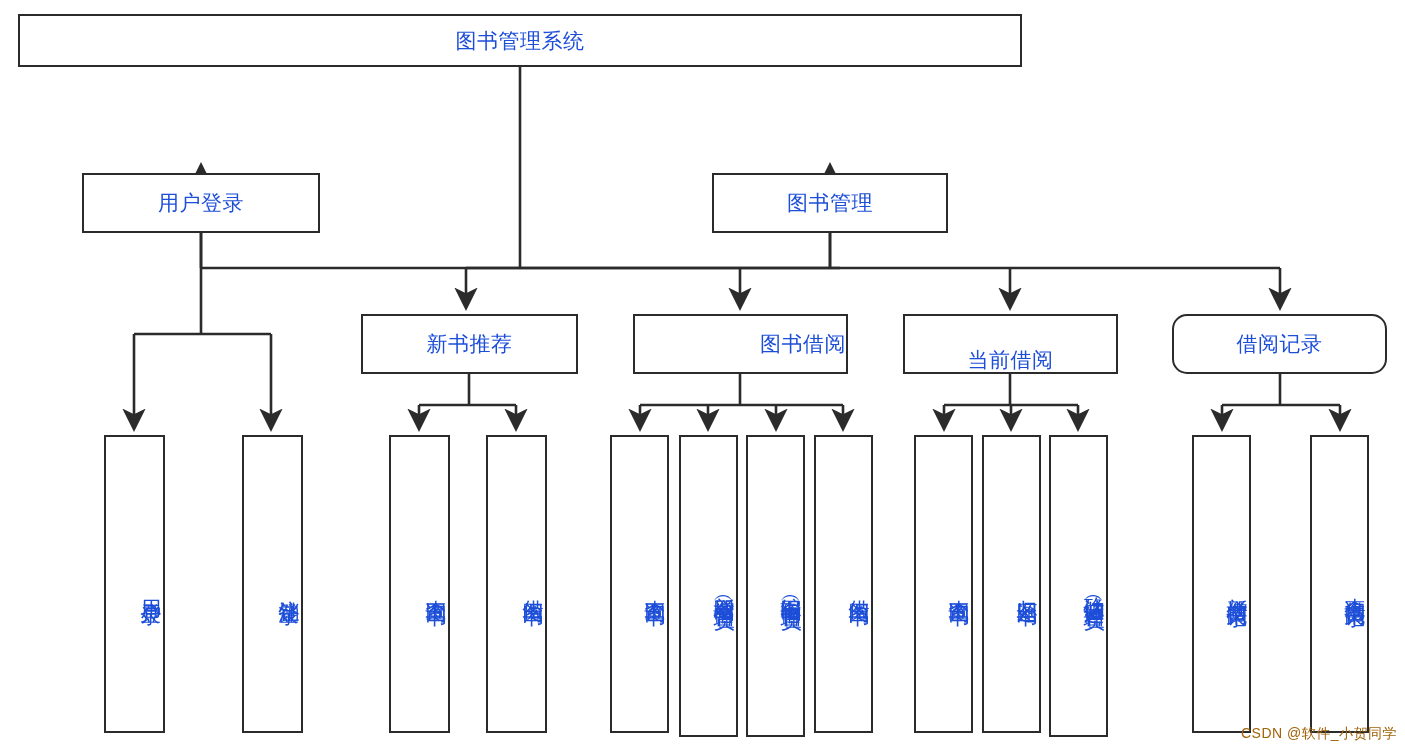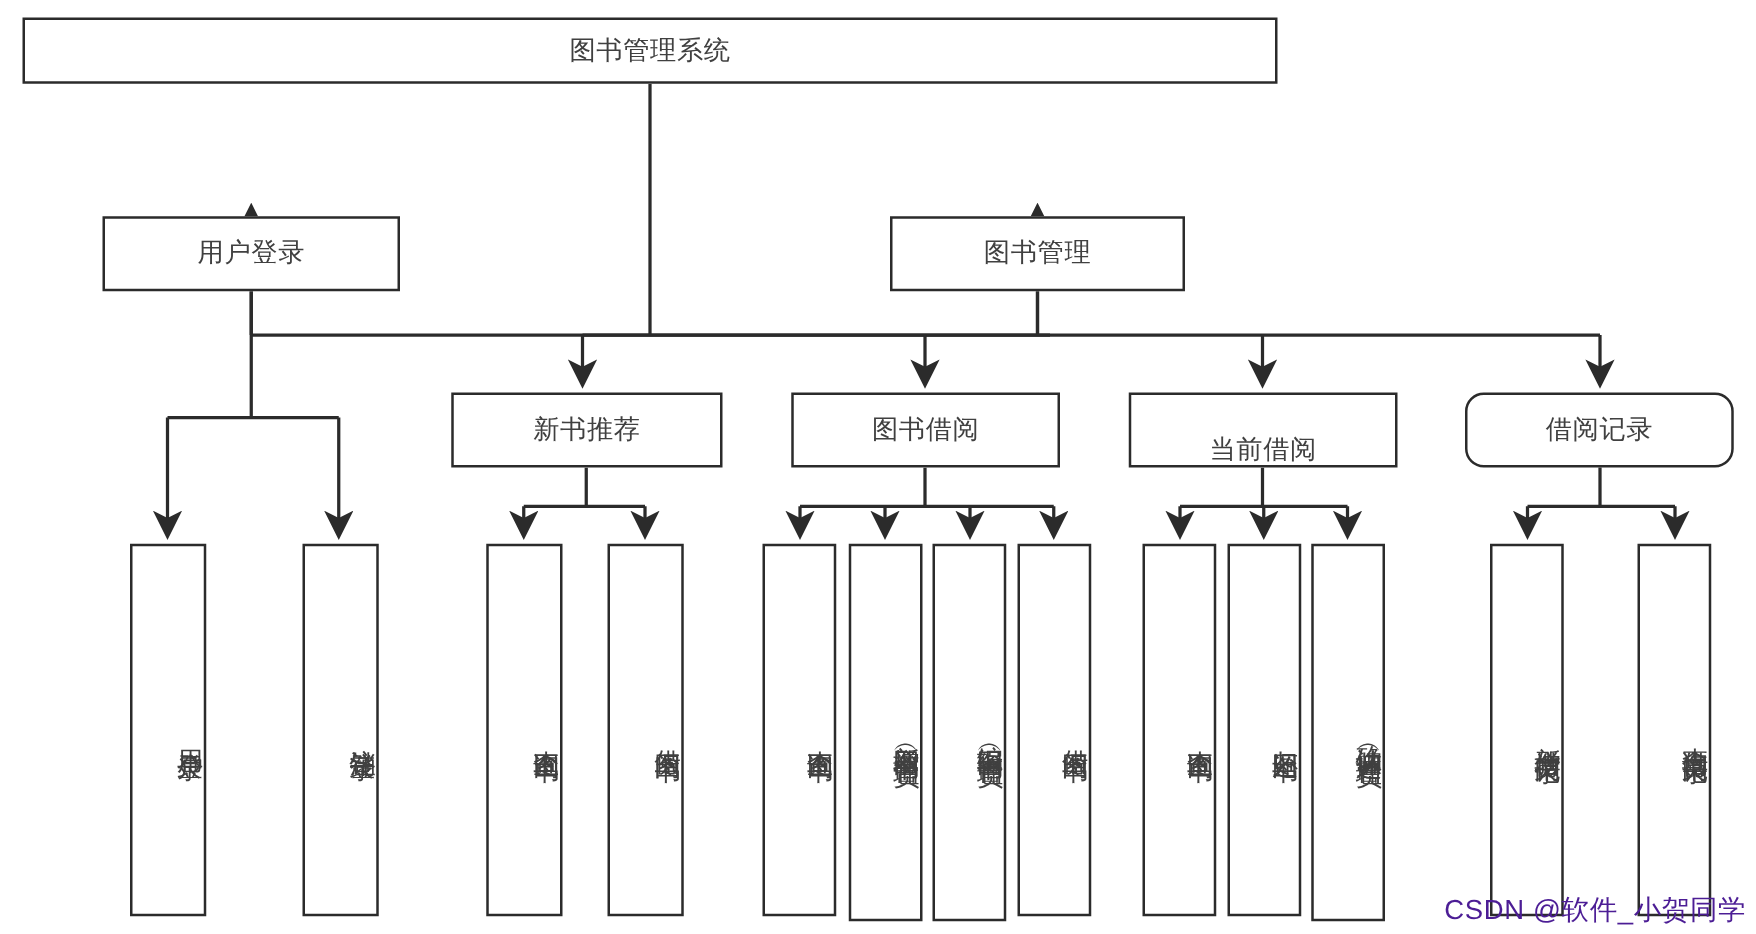--- a/index.html
+++ b/index.html
@@ -20,21 +20,21 @@
   }
   .node {
     position: absolute;
     box-sizing: border-box;
     border: 2px solid #2b2b2b;
     background: #ffffff;
     display: flex;
     align-items: center;
     justify-content: center;
     text-align: center;
-    color: #404040;
+    color: #1d4ed8;
   }
   .node.horiz {
     font-size: 21px;
     letter-spacing: 0.5px;
     line-height: 1.2;
   }
   .node.vert {
     writing-mode: vertical-rl;
     text-orientation: upright;
     font-size: 21px;
@@ -54,22 +54,22 @@
     left: 0;
     top: 0;
     width: 1405px;
     height: 747px;
     pointer-events: none;
   }
   .watermark {
     position: absolute;
     right: 8px;
     bottom: 4px;
-    font-size: 22px;
-    color: #4c1d95;
+    font-size: 14px;
+    color: #a16207;
     white-space: nowrap;
     letter-spacing: 0.5px;
   }
 </style>
 </head>
 <body>
 
 <div id="canvas">
 
   <svg class="edges" viewBox="0 0 1405 747">
@@ -142,21 +142,21 @@
   </div>
 
   <div class="node horiz" style="left:712px; top:173px; width:236px; height:60px;">
     <span>图书管理</span>
   </div>
 
   <div class="node horiz" style="left:361px; top:314px; width:217px; height:60px;">
     <span>新书推荐</span>
   </div>
 
-  <div class="node horiz" style="left:633px; top:314px; width:215px; height:60px;">
+  <div class="node horiz" style="left:633px; top:314px; width:215px; height:60px;justify-content:flex-end;">
     <span>图书借阅</span>
   </div>
 
   <div class="node horiz" style="left:903px; top:314px; width:215px; height:60px;align-items:flex-end;">
     <span>当前借阅</span>
   </div>
 
   <div class="node horiz" style="left:1172px; top:314px; width:215px; height:60px;border-radius:15px;">
     <span>借阅记录</span>
   </div>

